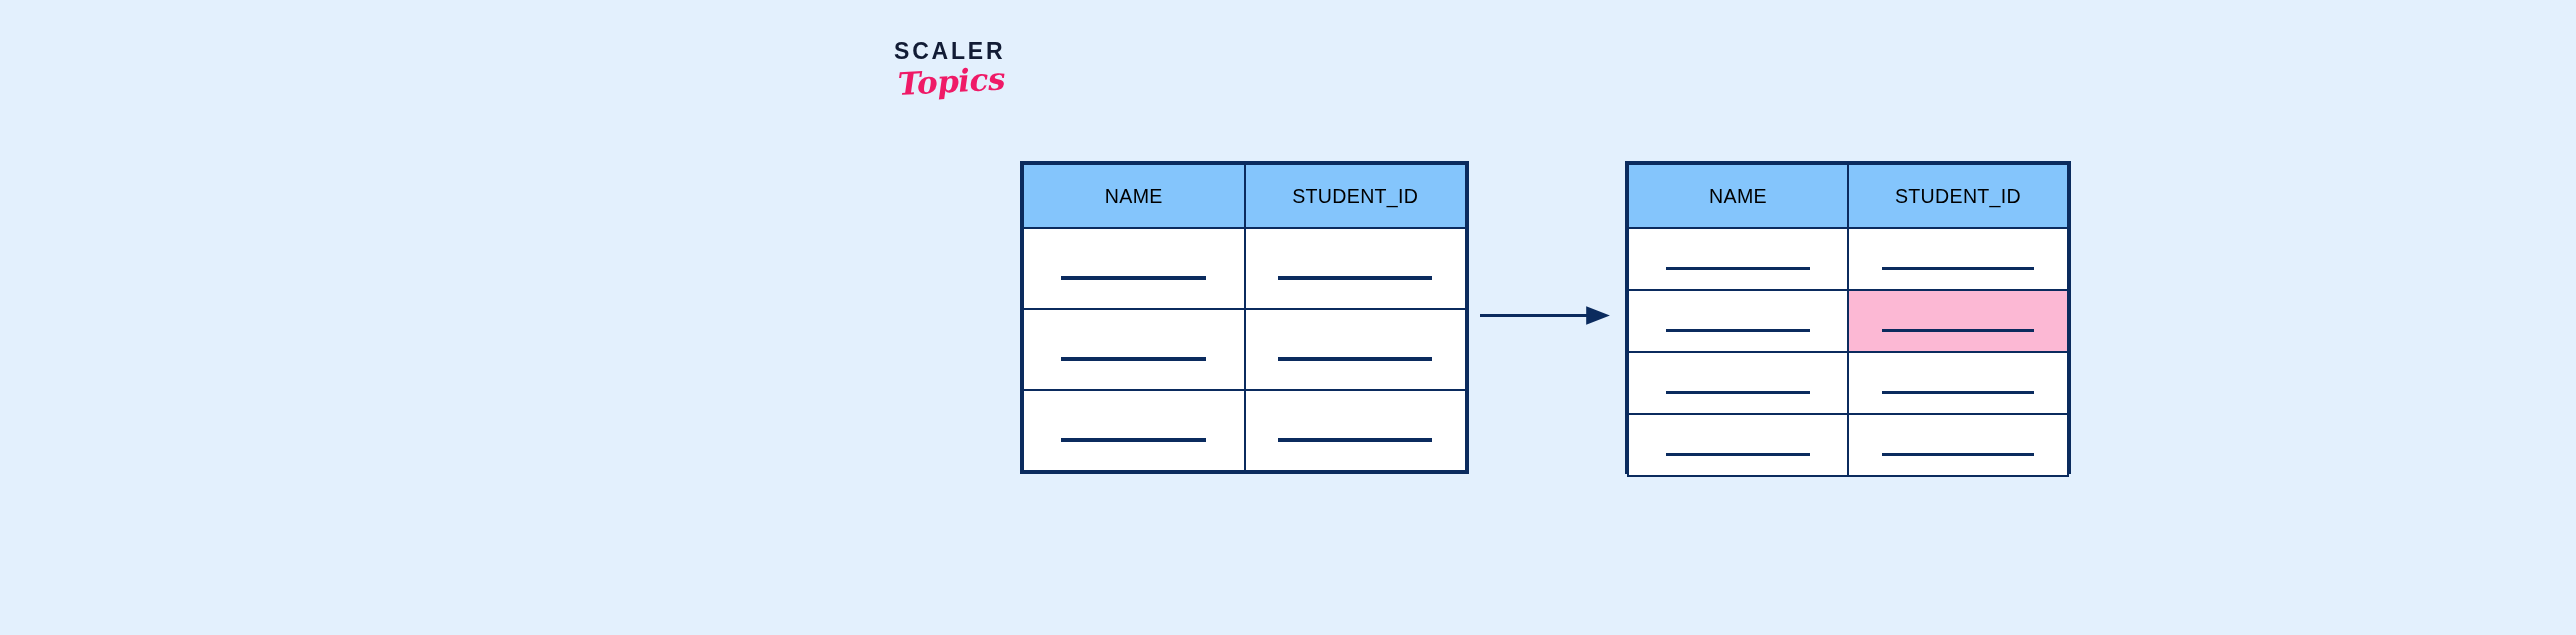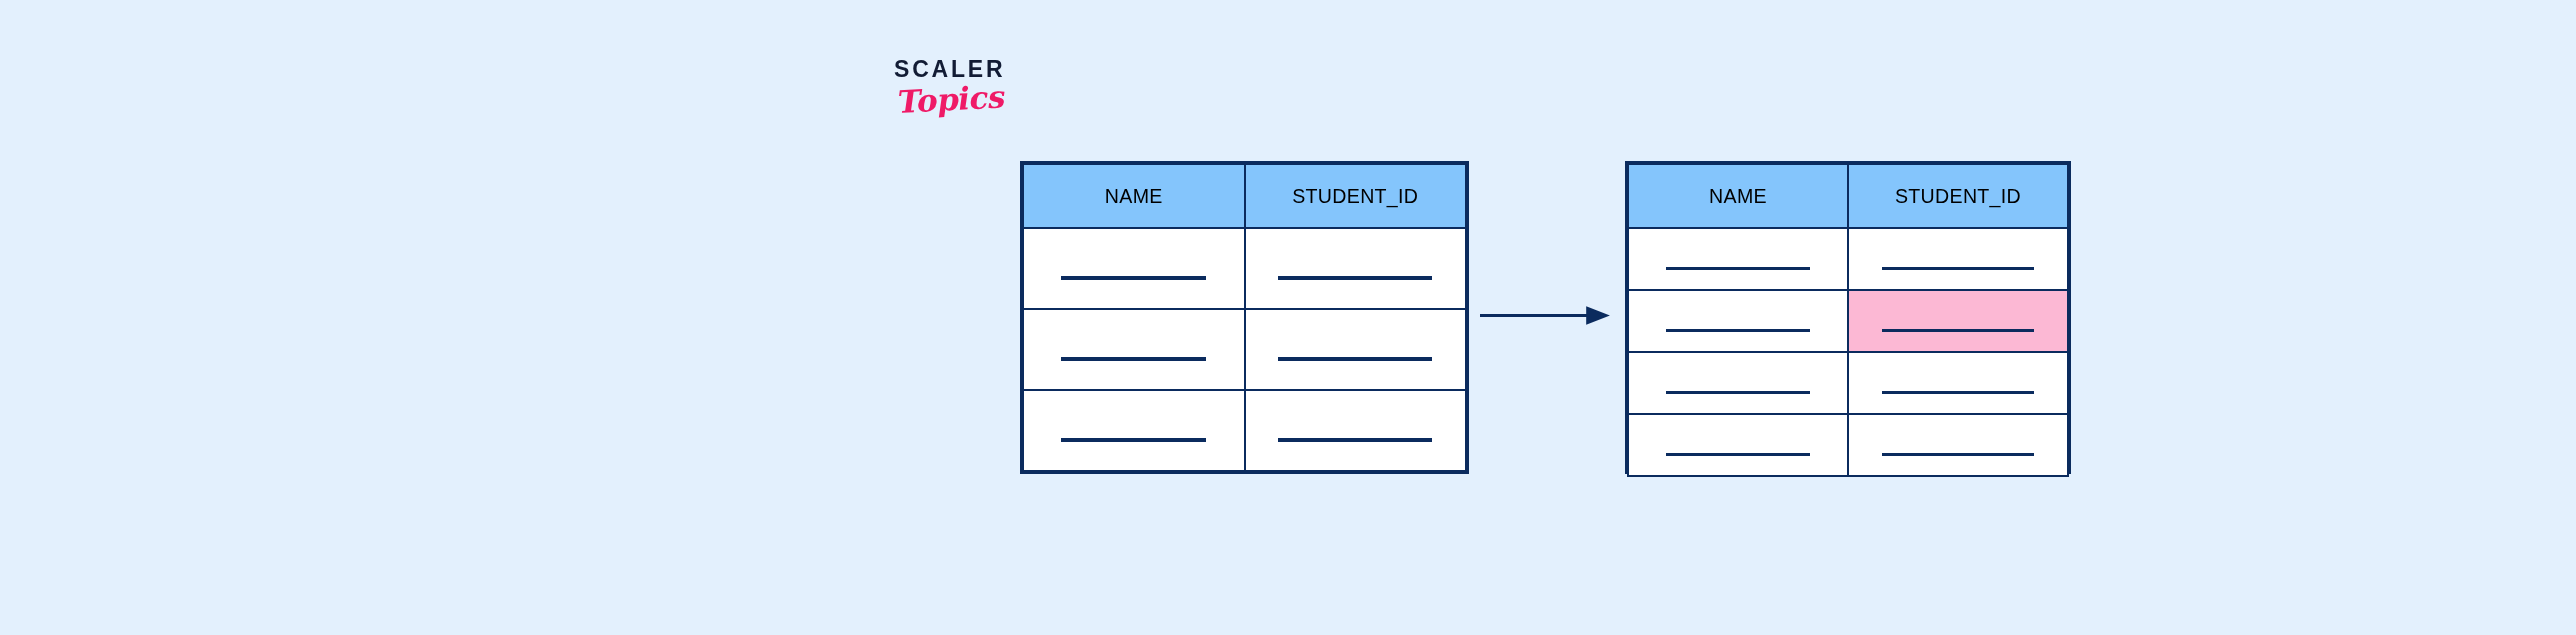--- a/index.html
+++ b/index.html
@@ -15,21 +15,20 @@
     position: relative;
   }
 
   
   #brand {
     position: absolute;
     left: 894px;
     top: 40px;
     width: 144px;
     height: 72px;
-    margin-top: 18px;
   }
   #brand-wordmark {
     font-family: "Liberation Sans", sans-serif;
     font-weight: 700;
     font-size: 23px;
     letter-spacing: 2.8px;
     color: #121c35;
     line-height: 1;
     white-space: nowrap;
   }

